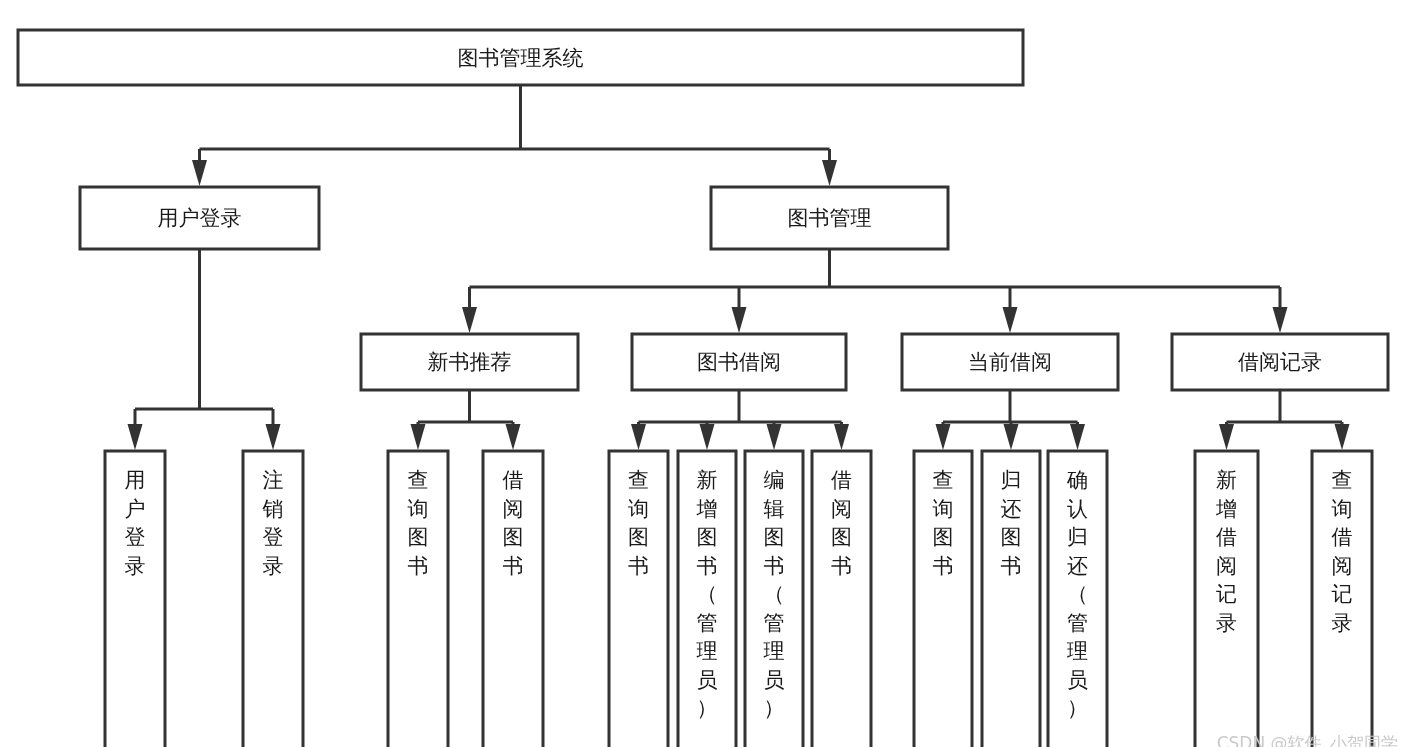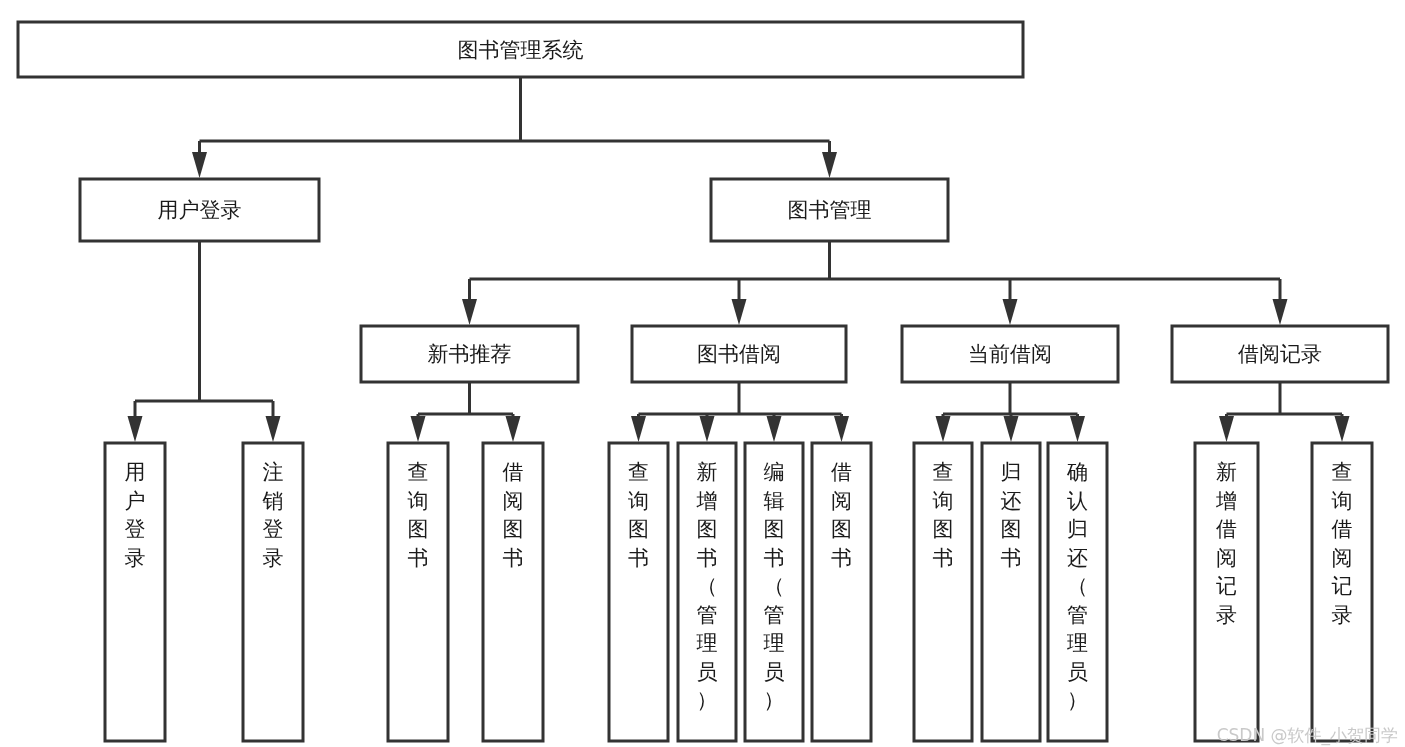--- a/index.html
+++ b/index.html
@@ -11,21 +11,21 @@
   body {
     width: 1405px;
     height: 747px;
     position: relative;
     overflow: hidden;
     font-family: "DejaVu Sans", "Liberation Sans", sans-serif;
   }
   #diagram-root {
     position: absolute;
     left: 0;
-    top: 8px;
+    top: 16px;
     width: 1405px;
     height: 603px;
     text-decoration: underline;
   }
   svg.diagram-canvas {
     display: block;
     width: 1405px;
     height: 747px;
   }
   .node-box {

